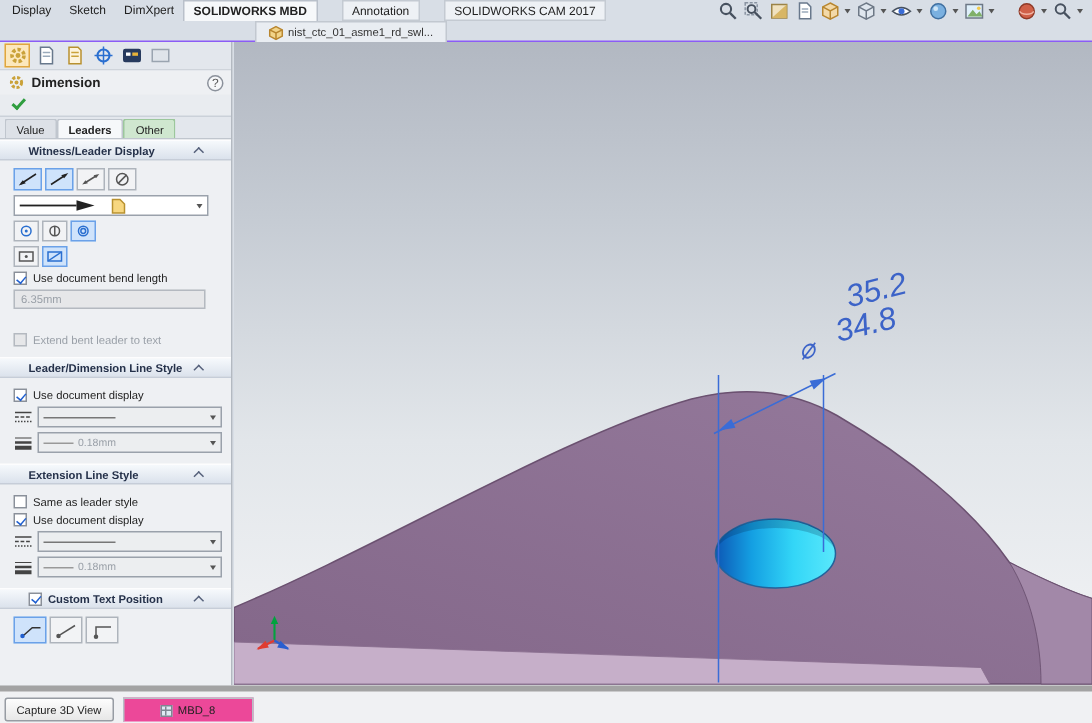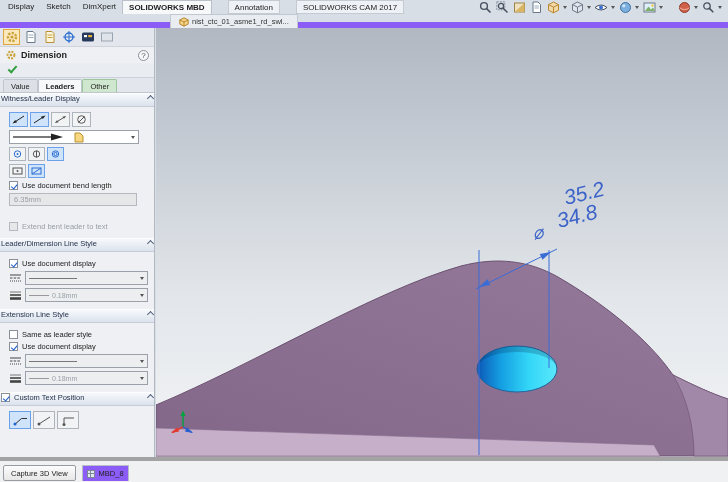--- a/index.html
+++ b/index.html
@@ -12,38 +12,38 @@
   .cm-tabs{display:flex;align-items:stretch;height:14px;padding-left:2px}
   .cm-tab{font-size:8px;color:#222;padding:2px 6px 1px;white-space:nowrap;cursor:default}
   .cm-tab.active{background:#f6f8fa;border:1px solid #b9c0ca;border-bottom:none;font-weight:bold}
   .cm-tab.pane{background:#eef1f5;border:1px solid #c4cad2;margin-left:16px}
   .view-icons{margin-left:auto;display:flex;align-items:center;gap:3px;padding-right:6px}
   .vicon{width:14px;height:13px;display:inline-flex;align-items:center;justify-content:center}
   .caret{width:0;height:0;border-left:2.5px solid transparent;border-right:2.5px solid transparent;border-top:3px solid #555;display:inline-block}
   .vgap{width:8px}
 
   
-  #docbar{position:absolute;top:14px;left:0;width:728px;height:14px;background:#d8dee6;border-bottom:6px solid #8b5cf6}
+  #docbar{position:absolute;top:14px;left:0;width:728px;height:14px;background:#d8dee6;border-bottom:1px solid #8b5cf6}
   .doc-tab{position:absolute;left:170px;top:0;height:14px;display:flex;align-items:center;gap:3px;padding:0 8px;background:#e9edf2;border:1px solid #c2c8d0;border-bottom:none;font-size:7.5px;color:#333;white-space:nowrap}
 
   
   #panel{position:absolute;left:0;top:28px;width:155px;height:429px;background:#eef0f3;border-right:1px solid #b3b9c1;font-size:8px}
   .pm-iconrow{height:19px;display:flex;align-items:center;gap:2px;padding:1px 3px;background:#e3e7ed;border-bottom:1px solid #cfd4db}
   .pm-tab{width:17px;height:16px;display:inline-flex;align-items:center;justify-content:center;border:1px solid transparent}
   .pm-tab.active{background:#fce8bd;border-color:#dfa63f}
   .pm-title{height:16px;display:flex;align-items:center;gap:4px;padding:0 5px;font-size:9px;font-weight:bold;background:#eef0f3}
   .pm-help{margin-left:auto;width:11px;height:11px;border:1px solid #8b919b;border-radius:50%;font-size:8px;font-weight:normal;color:#555;display:inline-flex;align-items:center;justify-content:center;background:#f6f7f9}
   .pm-okrow{height:15px;display:flex;align-items:center;padding-left:8px;background:#e9ecf0;border-bottom:1px solid #cbd1d9}
   .ok-check{width:9px;height:5px;border-left:2.5px solid #2f9e3f;border-bottom:2.5px solid #2f9e3f;transform:rotate(-48deg);display:inline-block;margin-top:-3px}
   .pm-tabs{display:flex;align-items:flex-end;height:15px;padding-left:3px;gap:0;background:#e3e7ed;border-bottom:1px solid #c0c6ce}
   .ptab{font-size:7.5px;padding:2px 7px 1px;background:#dde1e7;border:1px solid #c0c6ce;border-bottom:none;border-radius:2px 2px 0 0;cursor:default}
   .ptab.active{background:#f6f8fa;font-weight:bold}
   .ptab.other{background:#cfe7cf;border-color:#9cc79c}
 
-  .sec-h{height:14px;display:flex;padding:0 1px;background:linear-gradient(#f6f9fc,#dbe2ec);border-top:1px solid #fdfdfe;border-bottom:1px solid #c6cdd8;font-weight:normal;color:#25314a;font-size:7.5px}
+  .sec-h{height:14px;display:flex;align-items:center;padding:0 19px;background:linear-gradient(#f6f9fc,#dbe2ec);border-top:1px solid #fdfdfe;border-bottom:1px solid #c6cdd8;font-weight:bold;color:#25314a;font-size:7.5px}
   .chev{width:5px;height:5px;border-left:1.5px solid #55607a;border-top:1.5px solid #55607a;transform:rotate(45deg);margin-left:auto;margin-top:2px}
   .sec-c{padding:4px 6px 4px 9px}
 
   .btnrow{display:flex;gap:2px;margin:1px 0 3px}
   .ibtn{width:19px;height:15px;background:#f2f3f5;border:1px solid #aeb4bc;display:inline-flex;align-items:center;justify-content:center}
   .ibtn.small{width:17px;height:14px}
   .ibtn.sel{background:#cfe3fb;border-color:#6ba1e8}
   .ibtn.big{width:22px;height:18px}
 
   .combo{height:14px;background:#fff;border:1px solid #9aa1ab;display:flex;align-items:center;padding:0 3px;gap:3px}
@@ -68,21 +68,21 @@
   .line-sample.thin{width:20px;background:#999}
   .thick-label{font-size:7px;color:#9aa0a8}
 
   
   #viewport{position:absolute;left:156px;top:28px;width:572px;height:429px;background:linear-gradient(180deg,#b2b8c2 0%,#c6ccd4 28%,#e2e6ea 62%,#f3f4f6 100%)}
   #vp-svg text{font-family:"Liberation Sans",sans-serif}
 
   
   #statusbar{position:absolute;left:0;top:457px;width:728px;height:25px;background:#f0f1f3;border-top:4px solid #a3a3a3;display:flex;align-items:center;gap:6px;padding:3px 0 0 3px}
   .capture-btn{height:16px;padding:0 7px;background:linear-gradient(#fdfdfd,#e7e7e7);border:1px solid #979ca3;border-radius:2px;font-size:7.5px;display:inline-flex;align-items:center}
-  .view-tab{height:16px;display:inline-flex;align-items:center;gap:4px;padding:0 4px;background:#8b5cf6;border:1px solid #b9bfc7;border-bottom:none;font-size:7.5px}
+  .view-tab{height:16px;display:inline-flex;align-items:center;gap:4px;padding:0 24px;background:#ec4899;border:1px solid #b9bfc7;border-bottom:none;font-size:7.5px}
   .grid-icon{width:8px;height:8px;border:1px solid #7e8793;background:
       linear-gradient(#7e8793,#7e8793) 50% 0/1px 100% no-repeat,
       linear-gradient(#7e8793,#7e8793) 0 50%/100% 1px no-repeat,#dfe9f3}
 </style>
 </head>
 <body>
 
 <div id="app">
 
   <div id="topbar">

